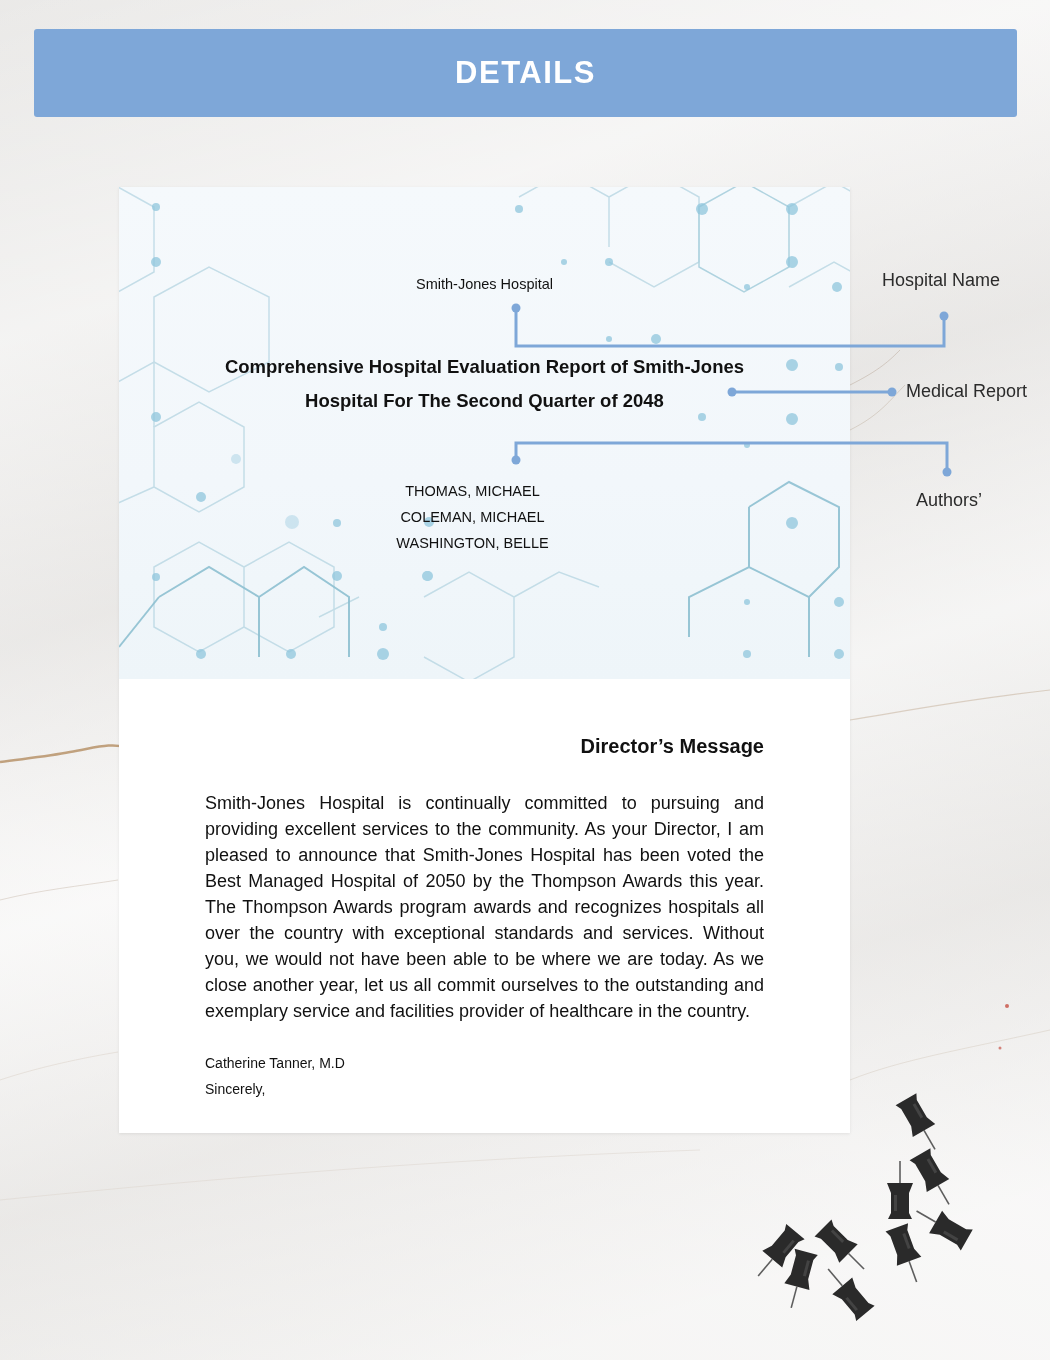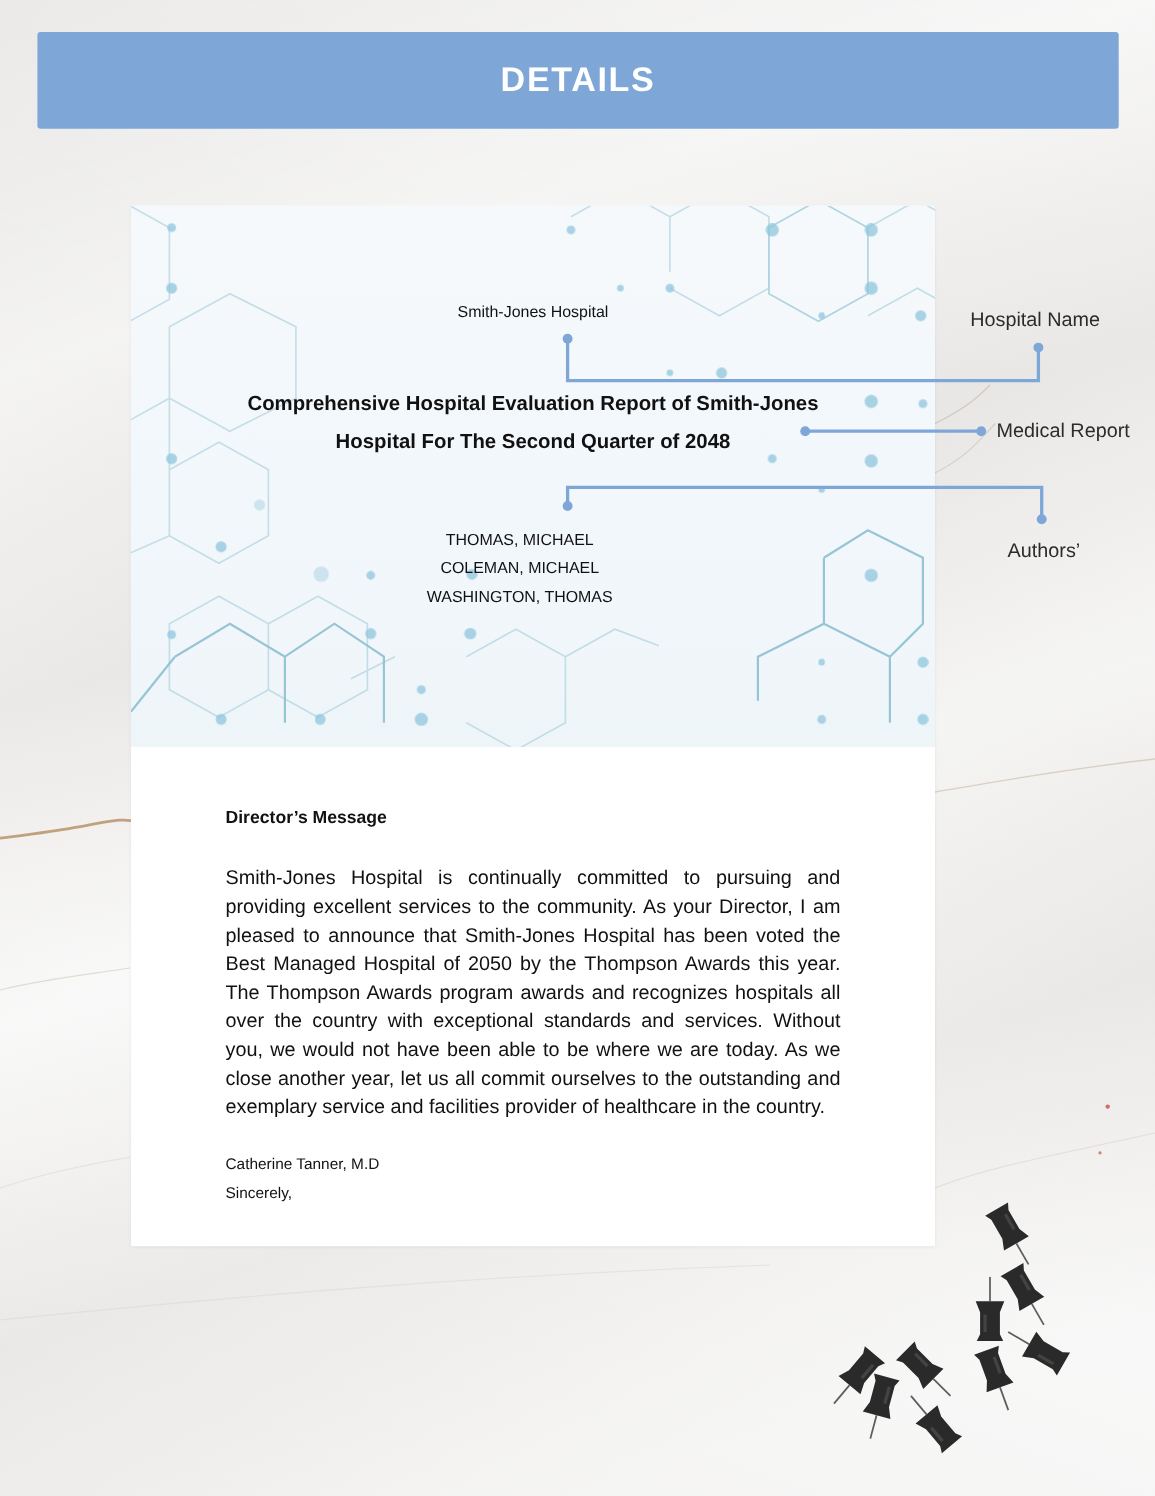--- a/index.html
+++ b/index.html
@@ -44,21 +44,21 @@
     .report-title {
       position: absolute; top: 163px; left: 90px; width: 551px; text-align: center;
       font-size: 18.5px; font-weight: 700; color: #111; line-height: 34px;
     }
     .authors {
       position: absolute; top: 291px; left: 0; width: 707px; text-align: center;
       font-size: 14.5px; color: #111; line-height: 26px;
     }
 
     .body-area { position: absolute; left: 86px; top: 548px; width: 559px; }
-    .section-heading { font-size: 16px; font-weight: 700; color: #111; margin-bottom: 32px; }
+    .section-heading { font-size: 20px; font-weight: 700; color: #111; margin-bottom: 32px; text-align: right; }
     .message-text {
       font-size: 18px; color: #111; line-height: 26px; text-align: justify;
     }
     .sign-off { margin-top: 26px; font-size: 14px; color: #111; line-height: 26px; }
 
     .annotation-label {
       position: absolute; font-size: 18px; color: #2b2b2b;
       font-family: "Liberation Sans", sans-serif;
     }
     svg.connectors { position: absolute; left: 0; top: 0; pointer-events: none; }
@@ -158,21 +158,21 @@
     </svg>
 
     <div class="hospital-name">Smith-Jones Hospital</div>
     <div class="report-title">
       <div>Comprehensive Hospital Evaluation Report of Smith-Jones</div>
       <div>Hospital For The Second Quarter of 2048</div>
     </div>
     <div class="authors">
       <div>THOMAS, MICHAEL</div>
       <div>COLEMAN, MICHAEL</div>
-      <div>WASHINGTON, THOMAS</div>
+      <div>WASHINGTON, BELLE</div>
     </div>
   </div>
 
   <div class="body-area">
     <div class="section-heading">Director’s Message</div>
     <p class="message-text">Smith-Jones Hospital is continually committed to pursuing and providing excellent services to the community. As your Director, I am pleased to announce that Smith-Jones Hospital has been voted the Best Managed Hospital of 2050 by the Thompson Awards this year. The Thompson Awards program awards and recognizes hospitals all over the country with exceptional standards and services.  Without you, we would not have been able to be where we are today. As we close another year, let us all commit ourselves to the outstanding and exemplary service and facilities provider of healthcare in the country.</p>
     <div class="sign-off">
       <div>Catherine Tanner, M.D</div>
       <div>Sincerely,</div>
     </div>
@@ -188,21 +188,21 @@
   <g fill="#7ea7d8">
     <circle cx="516" cy="308" r="4.5"></circle>
       <circle cx="944" cy="316" r="4.5"></circle>
     <circle cx="732" cy="392" r="4.5"></circle>
       <circle cx="892" cy="392" r="4.5"></circle>
     <circle cx="516" cy="460" r="4.5"></circle>
       <circle cx="947" cy="472" r="4.5"></circle>
   </g>
 </svg>
 
-<div class="annotation-label" style="left:882px; top:280px;">Hospital Name</div>
+<div class="annotation-label" style="left:882px; top:270px;">Hospital Name</div>
 <div class="annotation-label" style="left:906px; top:381px;">Medical Report</div>
 <div class="annotation-label" style="left:916px; top:490px;">Authors’</div>
 
 <svg class="pins" width="300" height="240" viewBox="0 0 300 240">
   <defs>
     <g id="pin">
       <line x1="0" y1="-12" x2="0" y2="-34" stroke="#555" stroke-width="1.6"></line>
       <path d="M-13 -12 L13 -12 L9 -2 L9 18 L12 24 L-12 24 L-9 18 L-9 -2 Z" fill="#1f1f1f"></path>
       <rect x="-6" y="0" width="3" height="16" fill="#444" opacity="0.7"></rect>
     </g>

